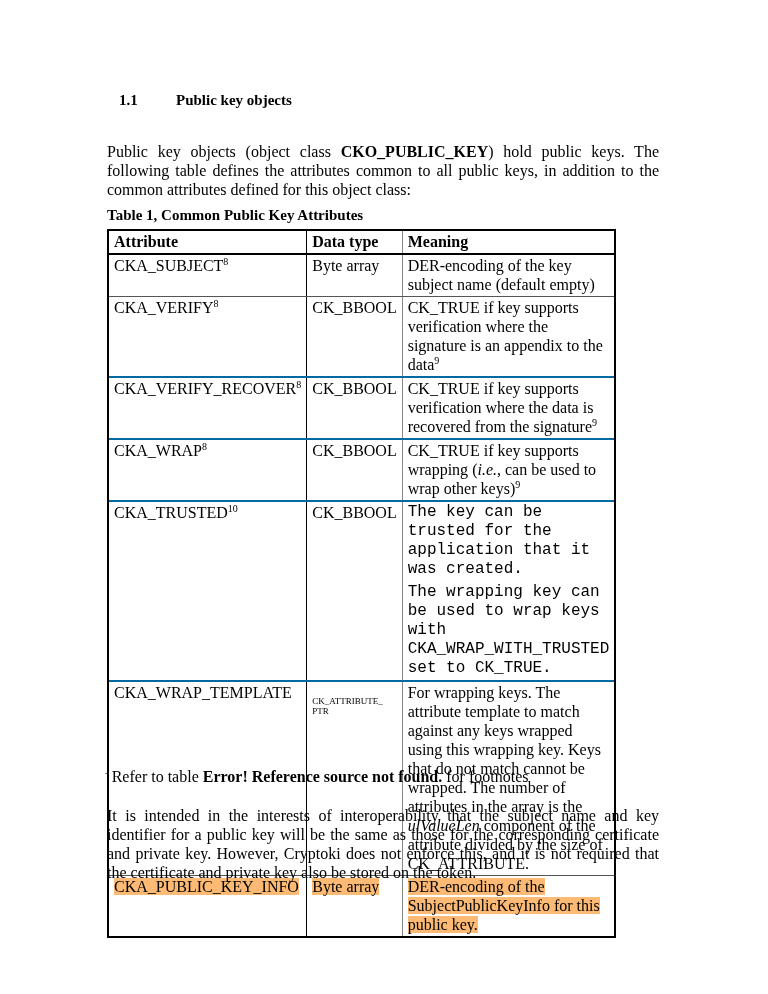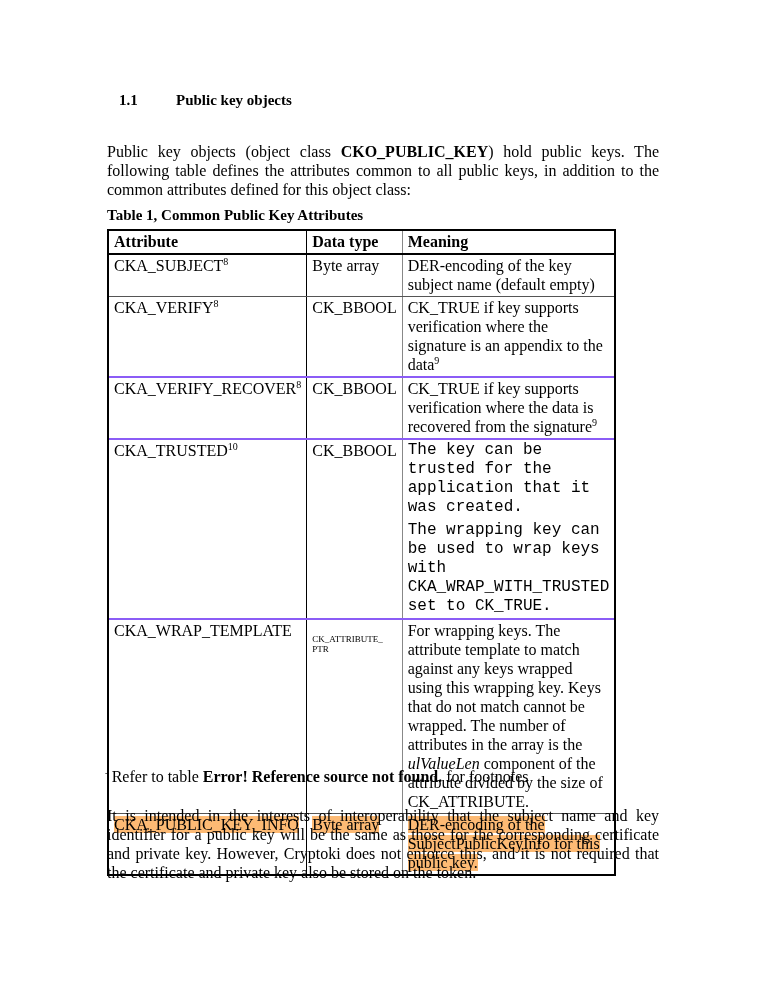--- a/index.html
+++ b/index.html
@@ -67,21 +67,21 @@
       padding: 1px 5px 2px 5px;
       border-left: 1px solid #000;
       border-right: 1px solid #000;
       border-top: 1px solid #555;
       border-bottom: 1px solid #555;
     }
     table.attrs th { font-weight: bold; border-bottom: 2px solid #000; }
     table.attrs td.c1, table.attrs th.c1 { width: 166px; border-left: 2px solid #000; }
     table.attrs td.c2, table.attrs th.c2 { width: 83px; border-right: 1px solid #888; }
     table.attrs td.c3, table.attrs th.c3 { border-right: 2px solid #000; }
-    table.attrs tr.thick td { border-top: 2px solid #8b5cf6; }
+    table.attrs tr.thick td { border-top: 2px solid #0369a1; }
     table.attrs td.small { font-size: 9px; line-height: 10px; padding-top: 14px; }
     sup { font-size: 10px; line-height: 0; vertical-align: super; }
     .hl { background: #fdba74; }
     .p { margin: 0; font-family: Liberation Mono, monospace; }
     .p + .p { margin-top: 4px; }
     .footnote {
       position: absolute;
       top: 768px;
       left: -10px;
       font-size: 16px;
@@ -134,20 +134,25 @@
       <td class="c2">CK_BBOOL</td>
       <td class="c3"><span>CK_TRUE if key supports verification where the signature is an appendix to the data</span><sup>9</sup></td>
     </tr>
 
     <tr class="thick">
       <td class="c1"><span>CKA_VERIFY_RECOVER</span><sup>8</sup></td>
       <td class="c2">CK_BBOOL</td>
       <td class="c3"><span>CK_TRUE if key supports verification where the data is recovered from the signature</span><sup>9</sup></td>
     </tr>
 
+    <tr class="thick">
+      <td class="c1"><span>CKA_WRAP</span><sup>8</sup></td>
+      <td class="c2">CK_BBOOL</td>
+      <td class="c3"><span>CK_TRUE if key supports wrapping</span> (<i>i.e.</i>, <span>can be used to wrap other keys)</span><sup>9</sup></td>
+    </tr>
 
     <tr class="thick">
       <td class="c1"><span>CKA_TRUSTED</span><sup>10</sup></td>
       <td class="c2">CK_BBOOL</td>
       <td class="c3">
         <p class="p">The key can be trusted for the application that it was created.</p>
         <p class="p">The wrapping key can be used to wrap keys with CKA_WRAP_WITH_TRUSTED set to CK_TRUE.</p>
       </td>
     </tr>
 

